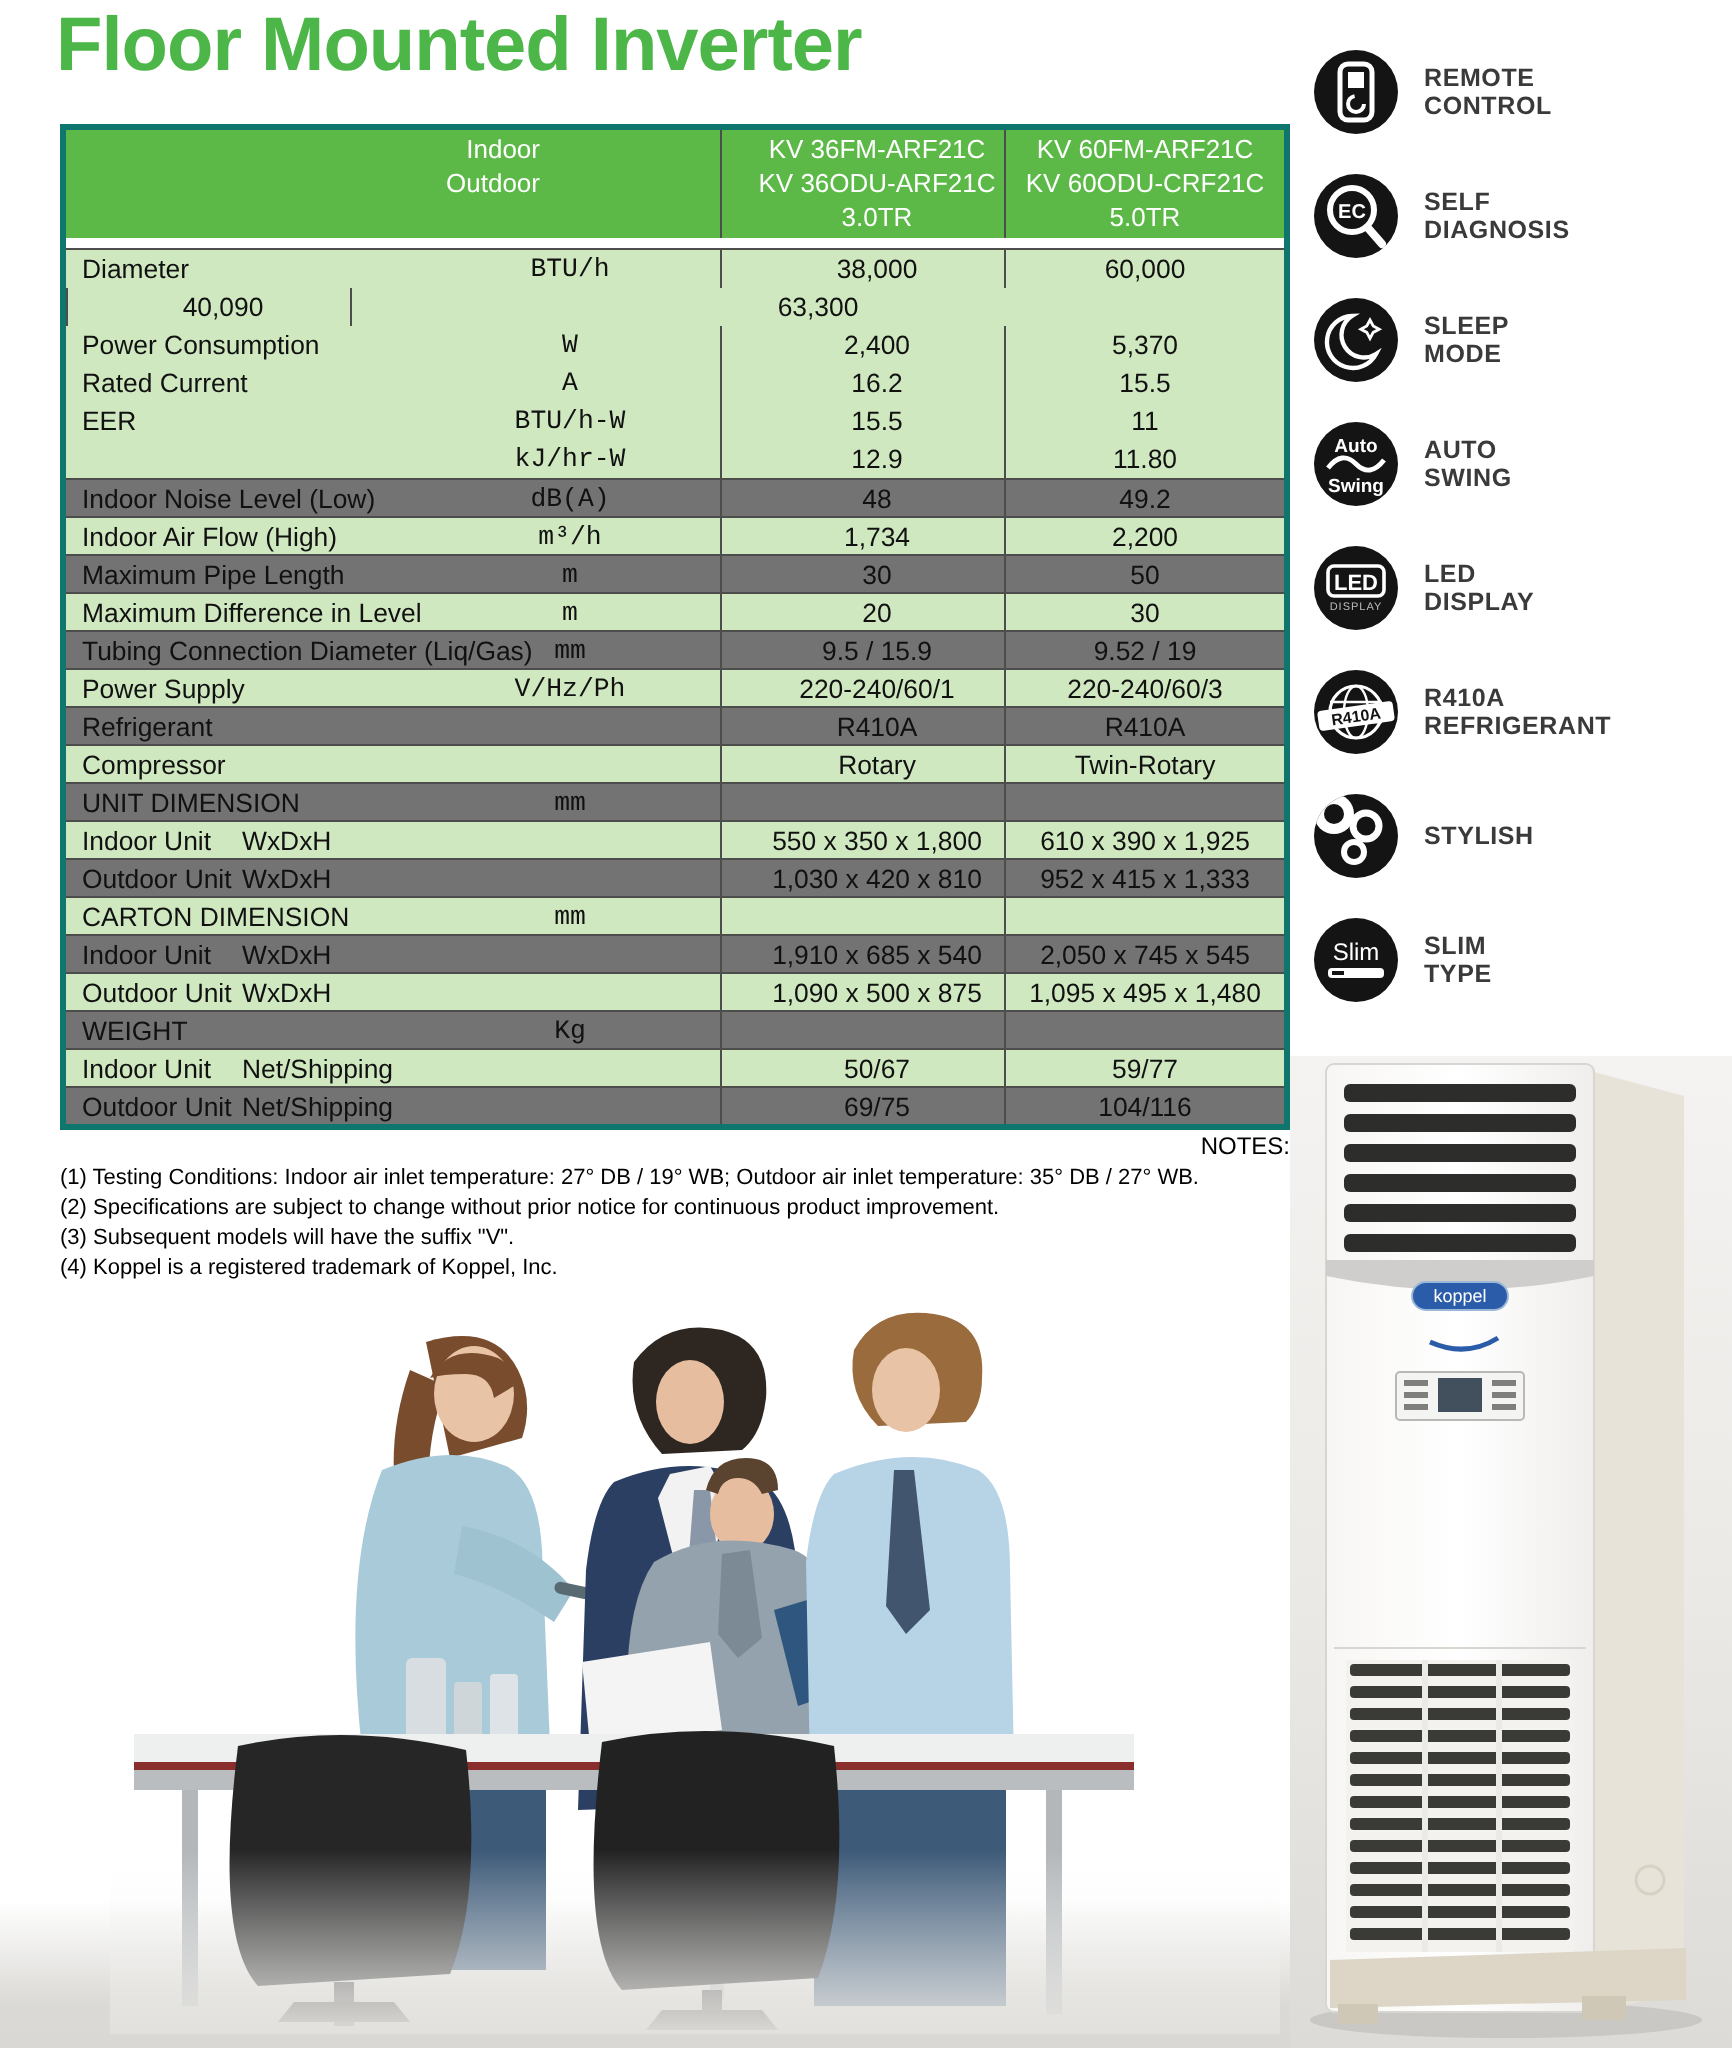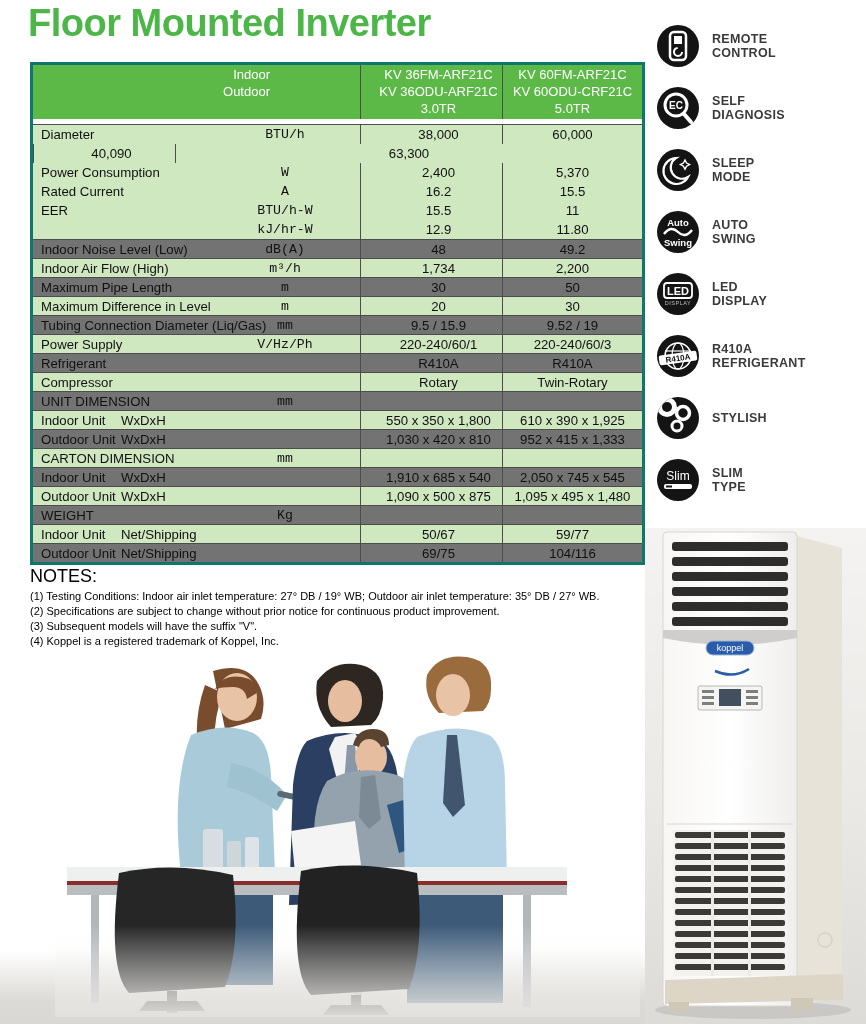--- a/index.html
+++ b/index.html
@@ -40,21 +40,21 @@
   .trow.green { background:#cfe8c0; }
   .trow.btop { border-top:1px solid #4d4d4d; }
   .trow .c-label { height:100%; display:flex; align-items:center; }
   .trow .label-text { padding-left:8px; white-space:nowrap; }
   .trow .sublabel-text { position:absolute; left:88px; white-space:nowrap; }
   .trow .unit-text { position:absolute; right:0; width:150px; text-align:center;font-family:Liberation Mono, monospace; }
   .trow .c-v1, .trow .c-v2 { height:100%; display:flex; align-items:center; justify-content:center; }
 
   
   .notes { position:absolute; left:30px; top:566px; width:615px; color:#000; }
-  .notes-heading { font-size:18px; margin-bottom:2px; }
+  .notes-heading { font-size:12px; margin-bottom:2px;text-align:right; }
   .notes-item { font-size:11px; line-height:15px; }
 
   
   .features { position:absolute; left:656px; top:24px; width:205px; }
   .feature { display:flex; align-items:center; margin-bottom:18px; }
   .feature-icon { width:44px; height:44px; flex:none; }
   .feature-label { margin-left:12px; font-size:12.5px; font-weight:bold; color:#3a3a3a; line-height:14px; letter-spacing:0.3px; }
 
   
   .people-photo { position:absolute; left:55px; top:645px; width:585px; height:372px; }

